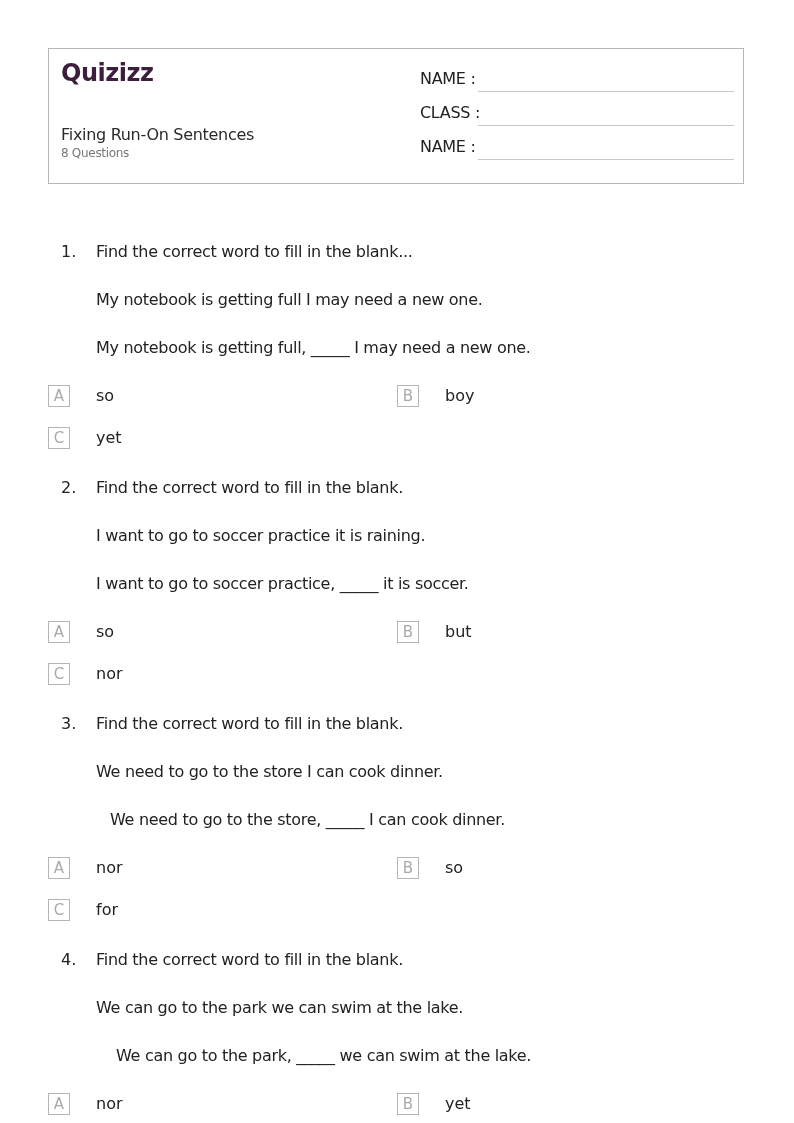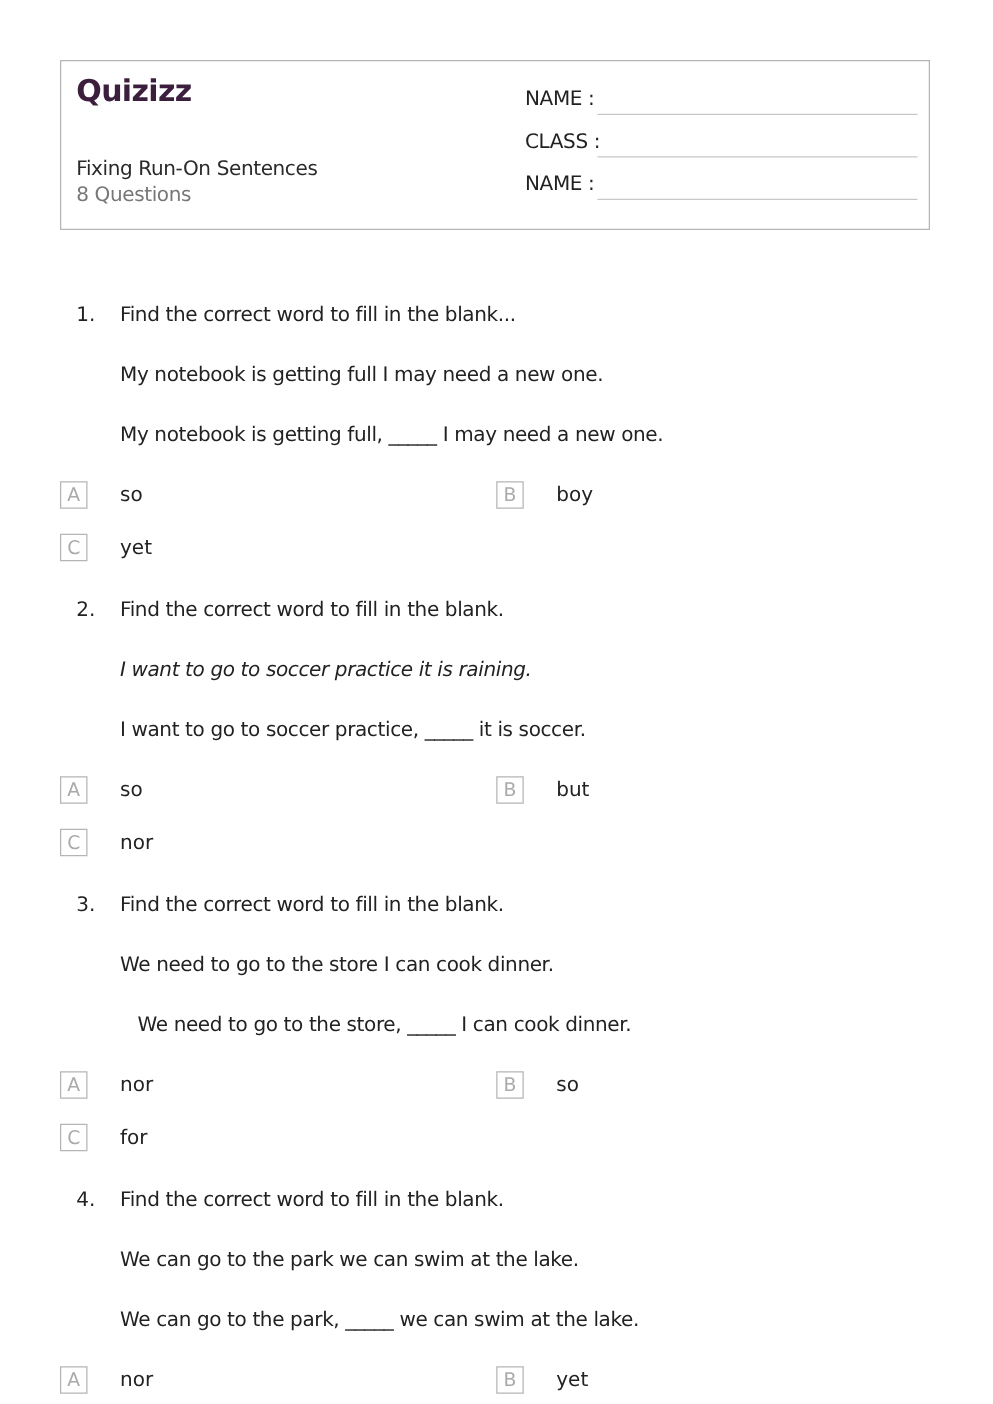--- a/index.html
+++ b/index.html
@@ -14,21 +14,21 @@
     .logo {
       position: absolute; left: 12px; top: 10px;
       font-family: "DejaVu Sans", sans-serif; font-weight: bold;
       font-size: 24px; letter-spacing: -0.5px; color: #3b1f3d;
     }
     .ws-title {
       position: absolute; left: 12px; top: 76px; font-size: 16px; color: #2a2a2a;
       letter-spacing: -0.3px;
     }
     .ws-count {
-      position: absolute; left: 12px; top: 97px; font-size: 16px; color: #777777;
+      position: absolute; left: 12px; top: 97px; font-size: 12px; color: #777777;
       letter-spacing: -0.3px;
     }
     .field {
       position: absolute; left: 371px; width: 314px; height: 28px;
     }
     .field-label {
       position: absolute; left: 0; top: 0; font-size: 16px; color: #222;
       letter-spacing: -0.3px;
     }
     .field-line {
@@ -95,21 +95,21 @@
   </div>
   <div class="opt" style="left:48px; top:185px;">
     <div class="opt-box">C</div>
     <span class="opt-text">yet</span>
   </div>
 </div>
 
 <div class="question" style="top:478px;">
   <span class="q-num" style="top:0;">2.</span>
   <span class="q-text" style="top:0;">Find the correct word to fill in the blank.</span>
-  <span class="q-text" style="top:48px;font-style:italic;">I want to go to soccer practice it is raining.</span>
+  <span class="q-text" style="top:48px;">I want to go to soccer practice it is raining.</span>
   <span class="q-text" style="top:96px;">I want to go to soccer practice, _____ it is soccer.</span>
   <div class="opt" style="left:48px; top:143px;">
     <div class="opt-box">A</div>
     <span class="opt-text">so</span>
   </div>
   <div class="opt" style="left:397px; top:143px;">
     <div class="opt-box">B</div>
     <span class="opt-text">but</span>
   </div>
   <div class="opt" style="left:48px; top:185px;">
@@ -134,21 +134,21 @@
   <div class="opt" style="left:48px; top:185px;">
     <div class="opt-box">C</div>
     <span class="opt-text">for</span>
   </div>
 </div>
 
 <div class="question" style="top:950px;">
   <span class="q-num" style="top:0;">4.</span>
   <span class="q-text" style="top:0;">Find the correct word to fill in the blank.</span>
   <span class="q-text" style="top:48px;">We can go to the park we can swim at the lake.</span>
-  <span class="q-text" style="top:96px;">We can go to the park, _____ we can swim at the lake.</span>
+  <span class="q-text" style="top:96px;margin-left:20px;">We can go to the park, _____ we can swim at the lake.</span>
   <div class="opt" style="left:48px; top:143px;">
     <div class="opt-box">A</div>
     <span class="opt-text">nor</span>
   </div>
   <div class="opt" style="left:397px; top:143px;">
     <div class="opt-box">B</div>
     <span class="opt-text">yet</span>
   </div>
 </div>
 

